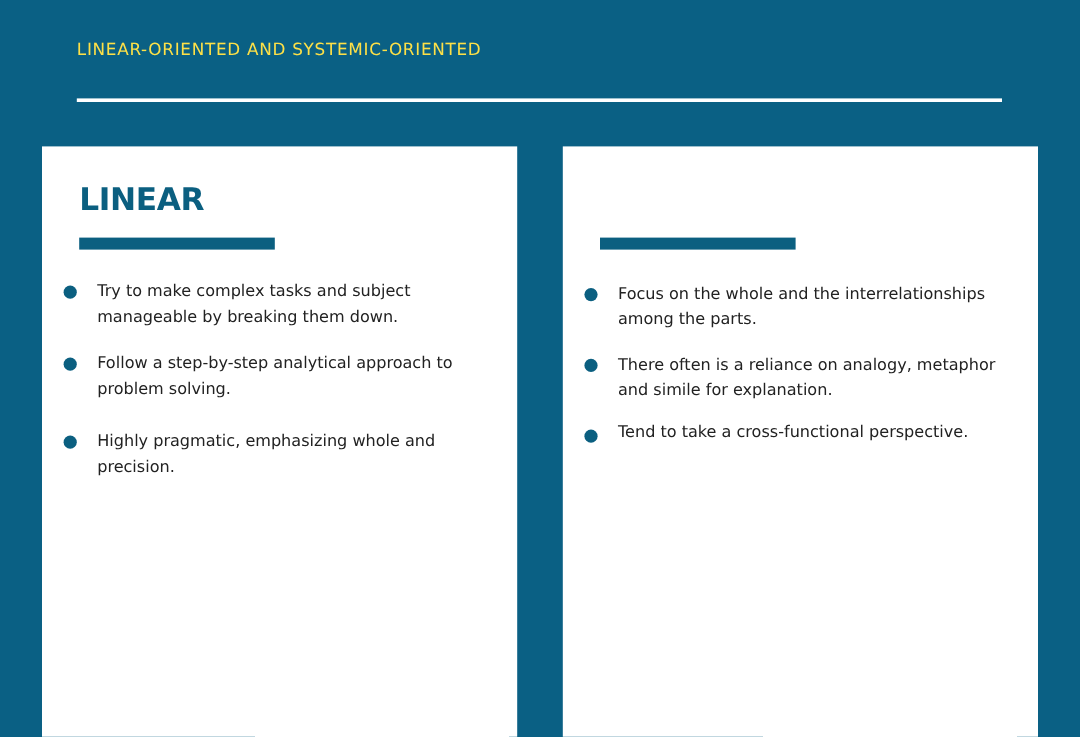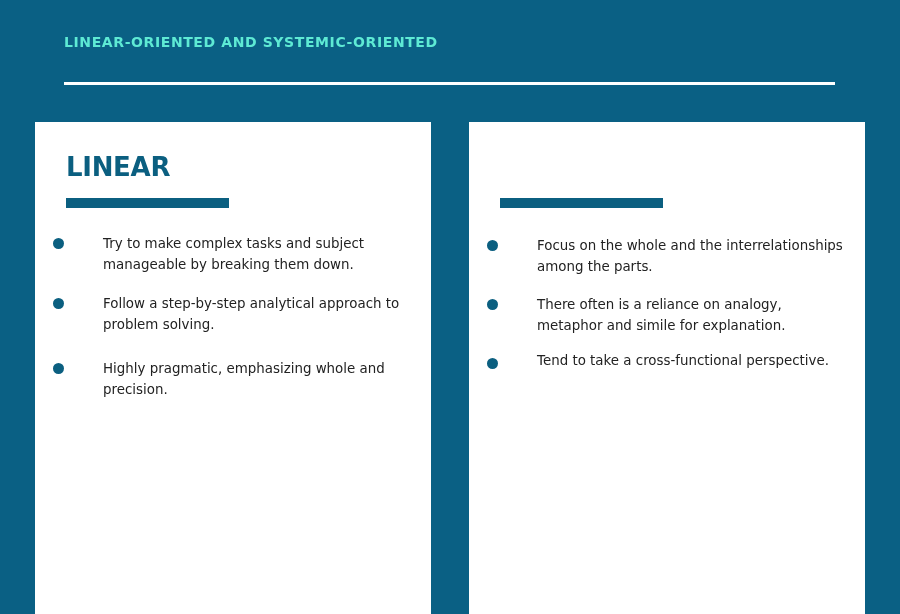--- a/index.html
+++ b/index.html
@@ -4,21 +4,21 @@
   <style>
     html, body { margin: 0; padding: 0; }
     body {
       width: 900px; height: 614px; overflow: hidden;
       background: #0a6084;
       font-family: "DejaVu Sans", sans-serif;
       position: relative;
     }
     .page-title {
       position: absolute; left: 64px; top: 34px;
-      color: #5eead4; font-weight: bold; font-size: 14px;
+      color: #fde047; font-weight: normal; font-size: 14px;
       letter-spacing: 0.6px; white-space: nowrap;
     }
     .title-rule {
       position: absolute; left: 64px; top: 82px; width: 771px; height: 3px;
       background: #ffffff;
     }
     .card {
       position: absolute; top: 122px; width: 396px; height: 568px;
       background: #ffffff; box-sizing: border-box;
     }
@@ -30,21 +30,21 @@
     }
     .card .bar {
       position: absolute; left: 31px; top: 76px; width: 163px; height: 10px;
       background: #0b5f80;
     }
     .card ul {
       position: absolute; left: 0; top: 111px; margin: 0; padding: 0; list-style: none;
       width: 100%;
     }
     .card li {
-      position: relative; padding-left: 68px; padding-right: 20px;
+      position: relative; padding-left: 46px; padding-right: 20px;
       font-size: 13.4px; line-height: 21px; color: #222222;
     }
     .card li .dot {
       position: absolute; left: 18px; top: 5px; width: 11px; height: 11px;
       border-radius: 50%; background: #0b5f80;
     }
     .card.left li:nth-child(1) { margin-bottom: 18px; }
     .card.left li:nth-child(2) { margin-bottom: 23px; }
     .card.right li:nth-child(1) { margin-bottom: 17px; }
     .card.right li:nth-child(2) { margin-bottom: 14px; }

